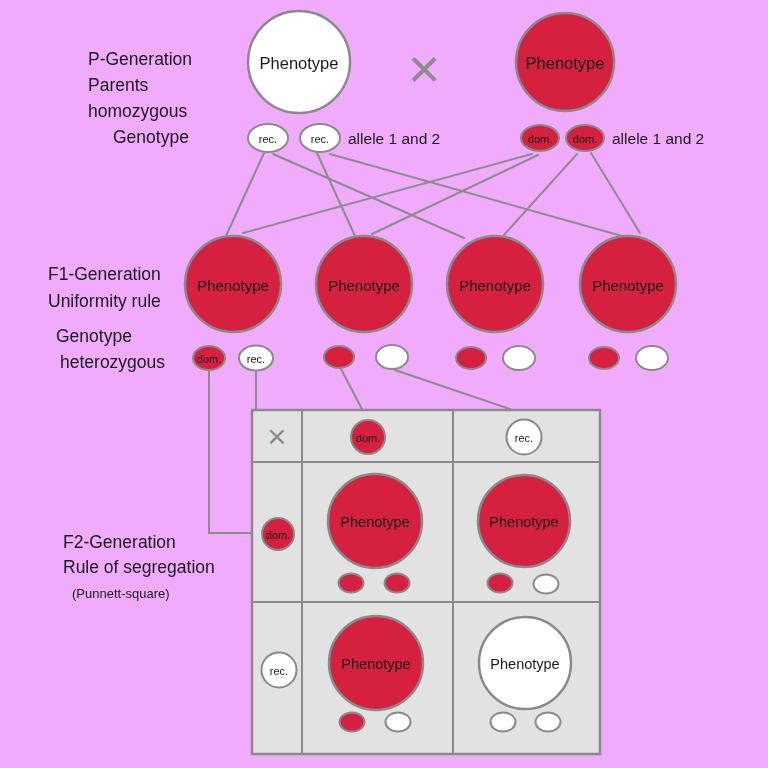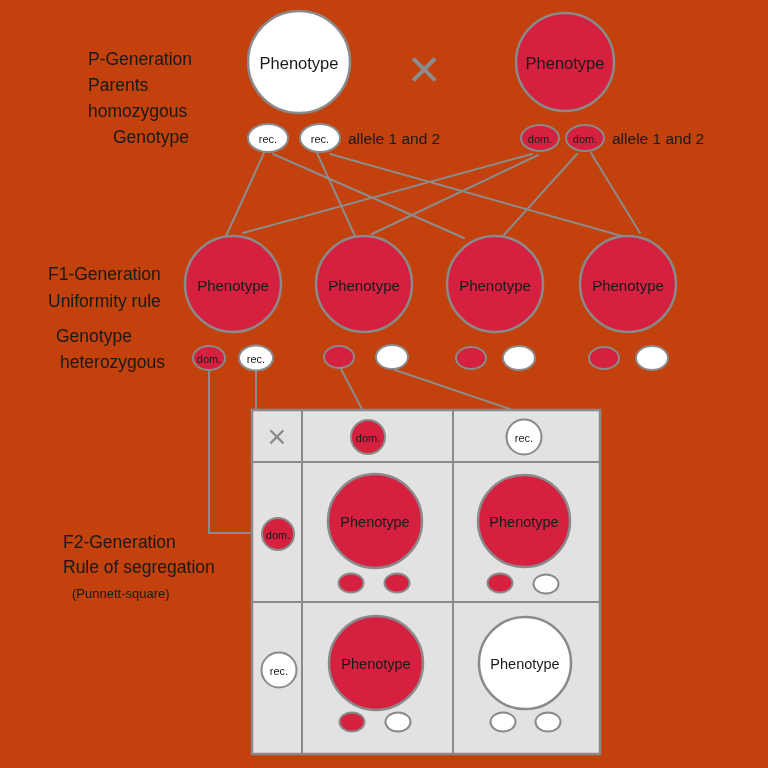--- a/index.html
+++ b/index.html
@@ -1,16 +1,16 @@
 <!DOCTYPE html>
 <html><head>
 <meta charset="utf-8">
 <style>
   html,body{margin:0;padding:0;background:#ffffff;}
-  .stage{width:768px;height:768px;position:relative;background:#c2410c;overflow:hidden;}
+  .stage{width:768px;height:768px;position:relative;background:#f0abfc;overflow:hidden;}
   svg text{font-family:"Liberation Sans",sans-serif;fill:#1a1a1a;}
   .row-label{font-size:17.5px;}
   .note-label{font-size:13px;}
   .allele-note{font-size:15.5px;}
   .circle-label-lg{font-size:16.5px;text-anchor:middle;dominant-baseline:central;}
   .circle-label-md{font-size:15px;text-anchor:middle;dominant-baseline:central;}
   .circle-label-cell{font-size:14.5px;text-anchor:middle;dominant-baseline:central;}
   .allele-label{font-size:11px;text-anchor:middle;dominant-baseline:central;}
   .cross-lg{font-size:56px;text-anchor:middle;dominant-baseline:central;fill:#8c8c8c;}
   .cross-sm{font-size:33px;text-anchor:middle;dominant-baseline:central;fill:#8c8c8c;}

